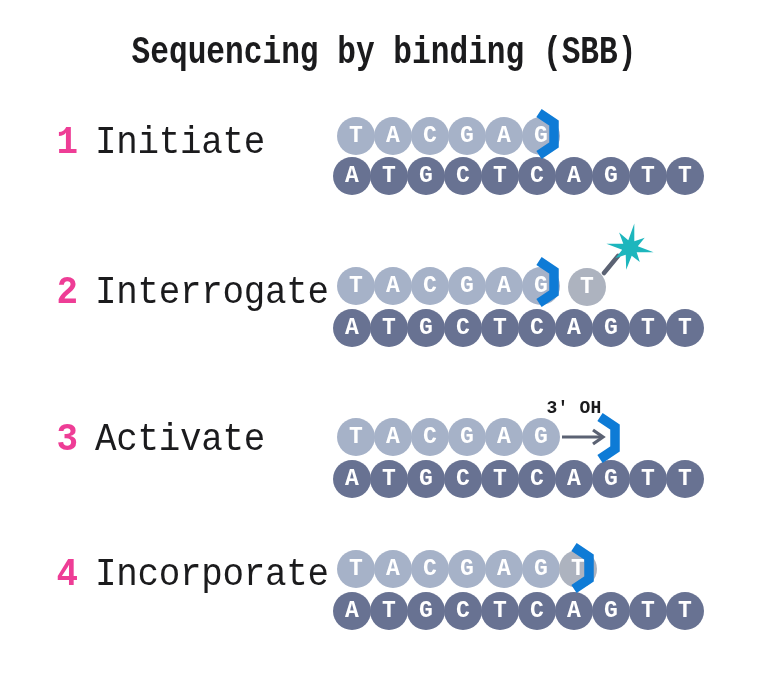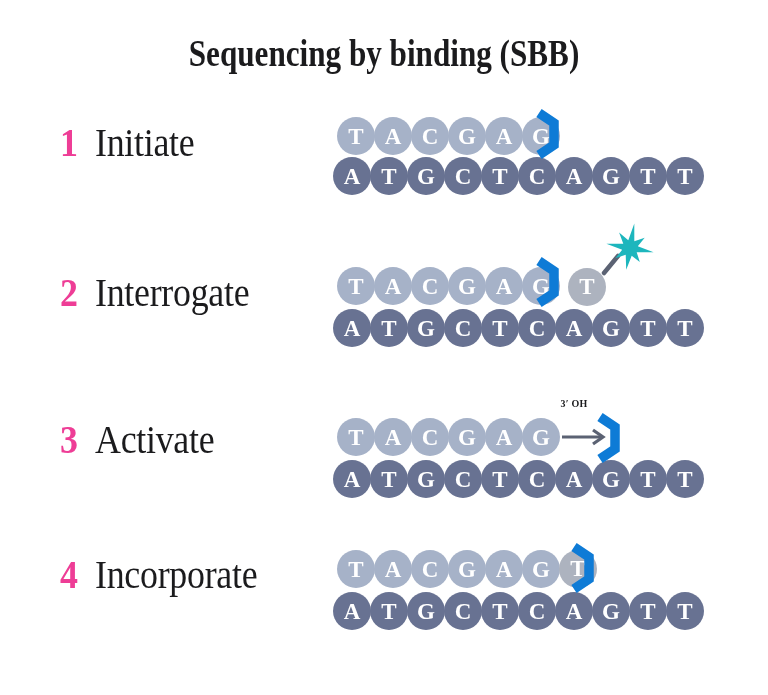--- a/index.html
+++ b/index.html
@@ -1,18 +1,18 @@
 <!DOCTYPE html>
 <html style="--top-base: #a6b2c8; --bottom-base: #687292; --incoming-base: #adb3bf; --polymerase-blue: #0e7bd6; --star-teal: #1db6bd; --arrow-gray: #5b6273; --step-number-pink: #ee3d96; --text-black: #1b1b1d;"><head>
 <meta charset="utf-8">
 <style>
   html,body{margin:0;padding:0;background:#fff;}
   #page{
     position:relative;width:768px;height:695px;background:#ffffff;overflow:hidden;
-    font-family:Liberation Serif, serif;
+    font-family:Liberation Mono, monospace;
   }
   .title{
     position:absolute;top:31px;left:0;width:768px;text-align:center;
     font-size:38px;font-weight:bold;color:var(--text-black);
     transform:scaleX(0.82);transform-origin:center;letter-spacing:0px;white-space:nowrap;
   }
   .step{position:static;}
   .num{
     position:absolute;left:30px;width:48px;height:42px;line-height:42px;text-align:right;
     font-size:39px;font-weight:bold;color:var(--step-number-pink);
@@ -37,21 +37,21 @@
     background:var(--incoming-base);color:#fff;font-size:23px;font-weight:bold;z-index:2;
   }
   svg.bracket{position:absolute;z-index:3;overflow:visible;}
   svg.bracket polyline{fill:none;stroke:var(--polymerase-blue);stroke-width:9.5;stroke-linejoin:miter;stroke-linecap:butt;}
   svg.star{position:absolute;z-index:1;overflow:visible;}
   svg.star line{stroke:var(--arrow-gray);stroke-width:4.5;stroke-linecap:round;}
   svg.star polygon{fill:var(--star-teal);}
   svg.arrow{position:absolute;overflow:visible;}
   svg.arrow line,svg.arrow polyline{fill:none;stroke:var(--arrow-gray);stroke-width:3.2;stroke-linecap:butt;stroke-linejoin:miter;}
   .oh{
-    position:absolute;width:56px;text-align:center;font-size:10px;font-weight:bold;
+    position:absolute;width:56px;text-align:center;font-size:18px;font-weight:bold;
     color:var(--text-black);white-space:nowrap;letter-spacing:0.2px;
   }
 </style>
 </head>
 <body>
 
 <div id="page">
 
   <div class="title">Sequencing by binding (SBB)</div>
 

